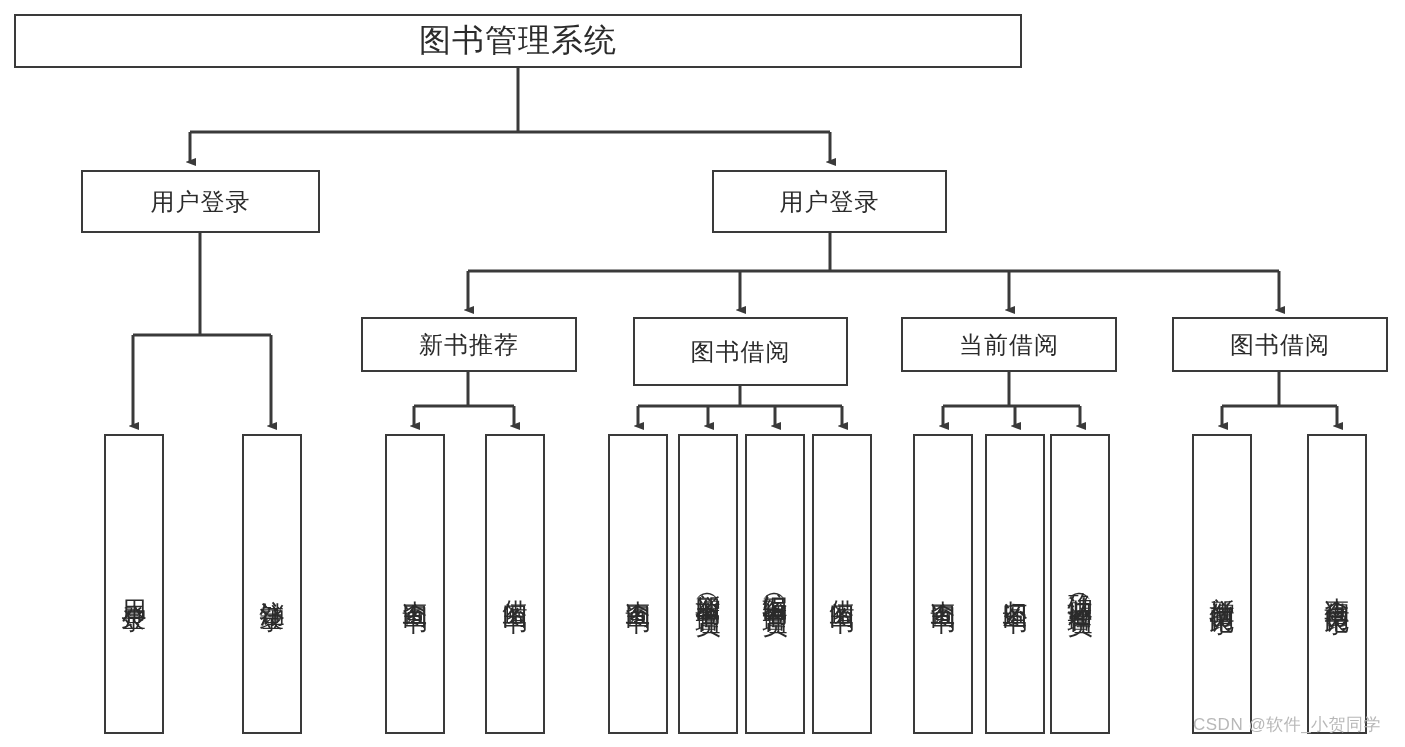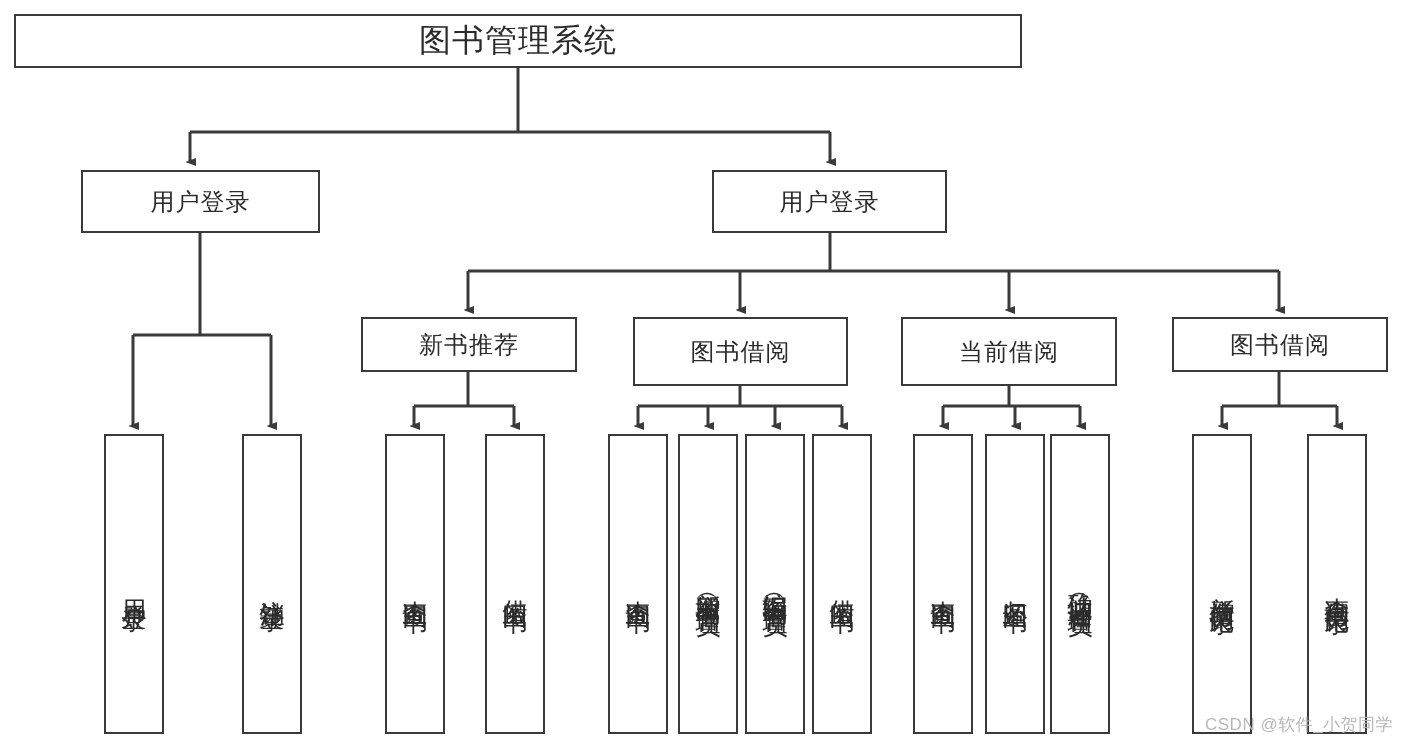--- a/index.html
+++ b/index.html
@@ -52,21 +52,20 @@
     font-size: 32px;
   }
   .watermark {
     position: absolute;
     left: 1193px;
     top: 713px;
     font-size: 17px;
     color: #b8b8b8;
     white-space: nowrap;
     letter-spacing: 0.5px;
-    padding-left: 12px;
   }
 </style>
 </head>
 <body>
 
 <div id="diagram-root">
 
   <svg id="diagram-svg" viewBox="0 0 1405 747" xmlns="http://www.w3.org/2000/svg">
     <defs>
       <marker id="arrow" markerWidth="10" markerHeight="10" refX="4" refY="6" orient="auto" markerUnits="userSpaceOnUse">
@@ -127,21 +126,21 @@
   <div class="node-box" style="left:712px; top:170px; width:235px; height:63px;">
     <span class="node-h">用户登录</span>
   </div>
 
   <div class="node-box" style="left:361px; top:317px; width:216px; height:55px;">
     <span class="node-h">新书推荐</span>
   </div>
   <div class="node-box" style="left:633px; top:317px; width:215px; height:69px;">
     <span class="node-h">图书借阅</span>
   </div>
-  <div class="node-box" style="left:901px; top:317px; width:216px; height:69px;">
+  <div class="node-box" style="left:901px; top:317px; width:216px; height:55px;">
     <span class="node-h">当前借阅</span>
   </div>
   <div class="node-box" style="left:1172px; top:317px; width:216px; height:55px;">
     <span class="node-h">图书借阅</span>
   </div>
 
   <div class="node-box" style="left:104px; top:434px; width:60px; height:300px;">
     <span class="node-v">用户登录</span>
   </div>
   <div class="node-box" style="left:242px; top:434px; width:60px; height:300px;">

